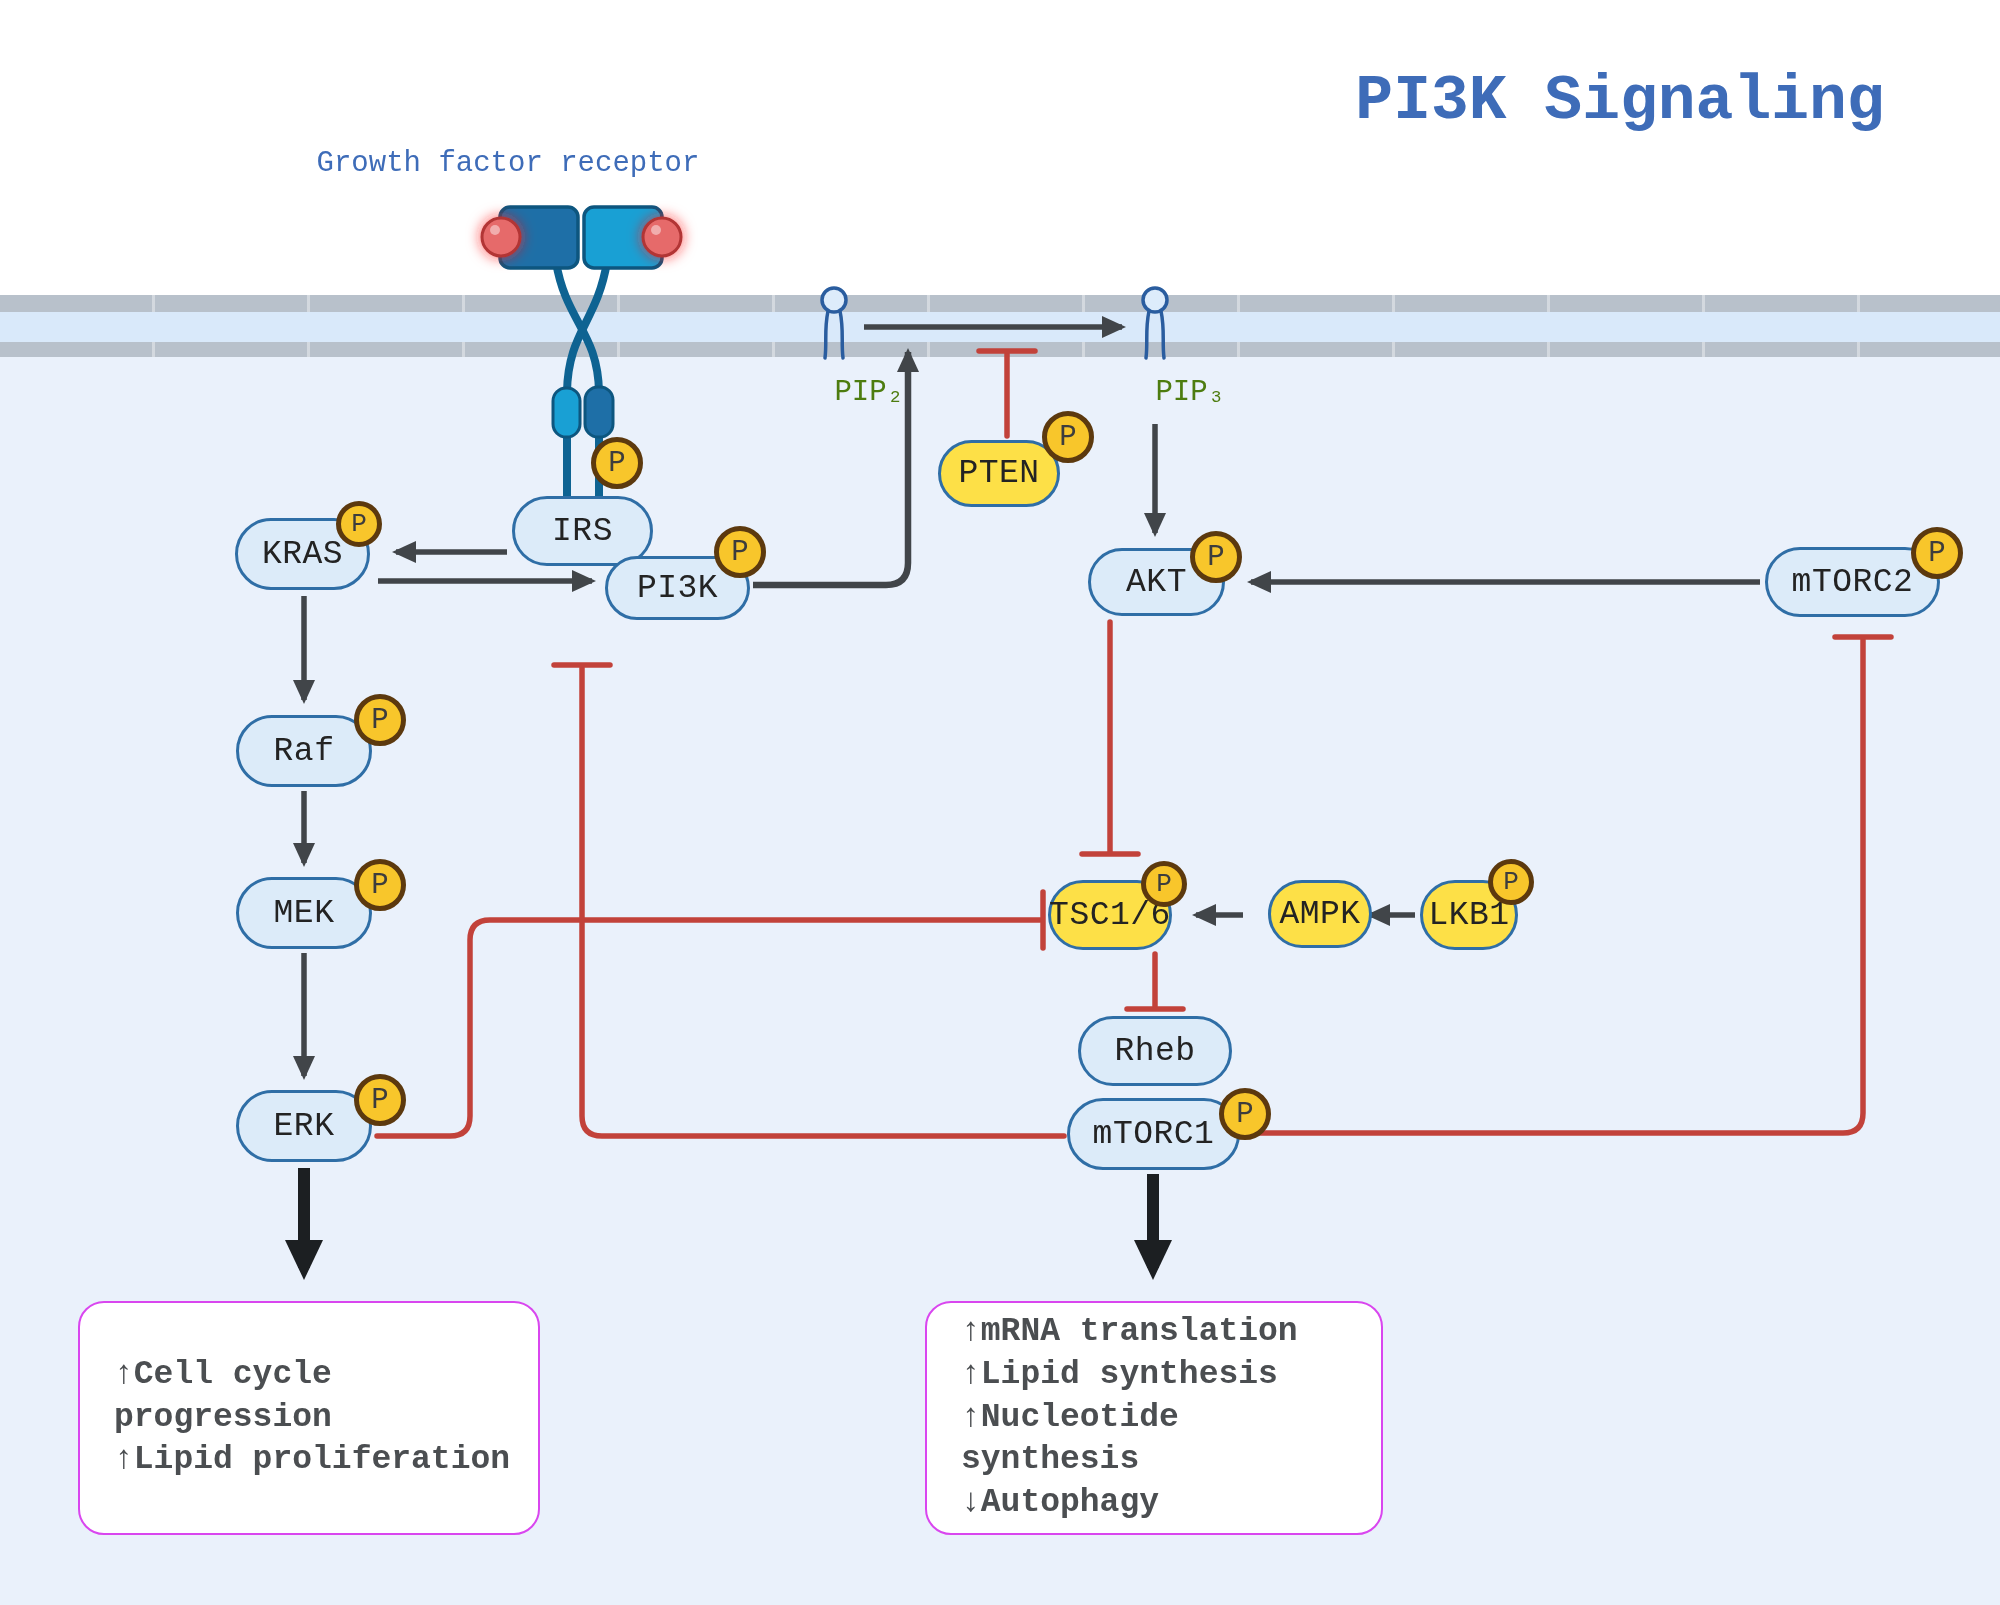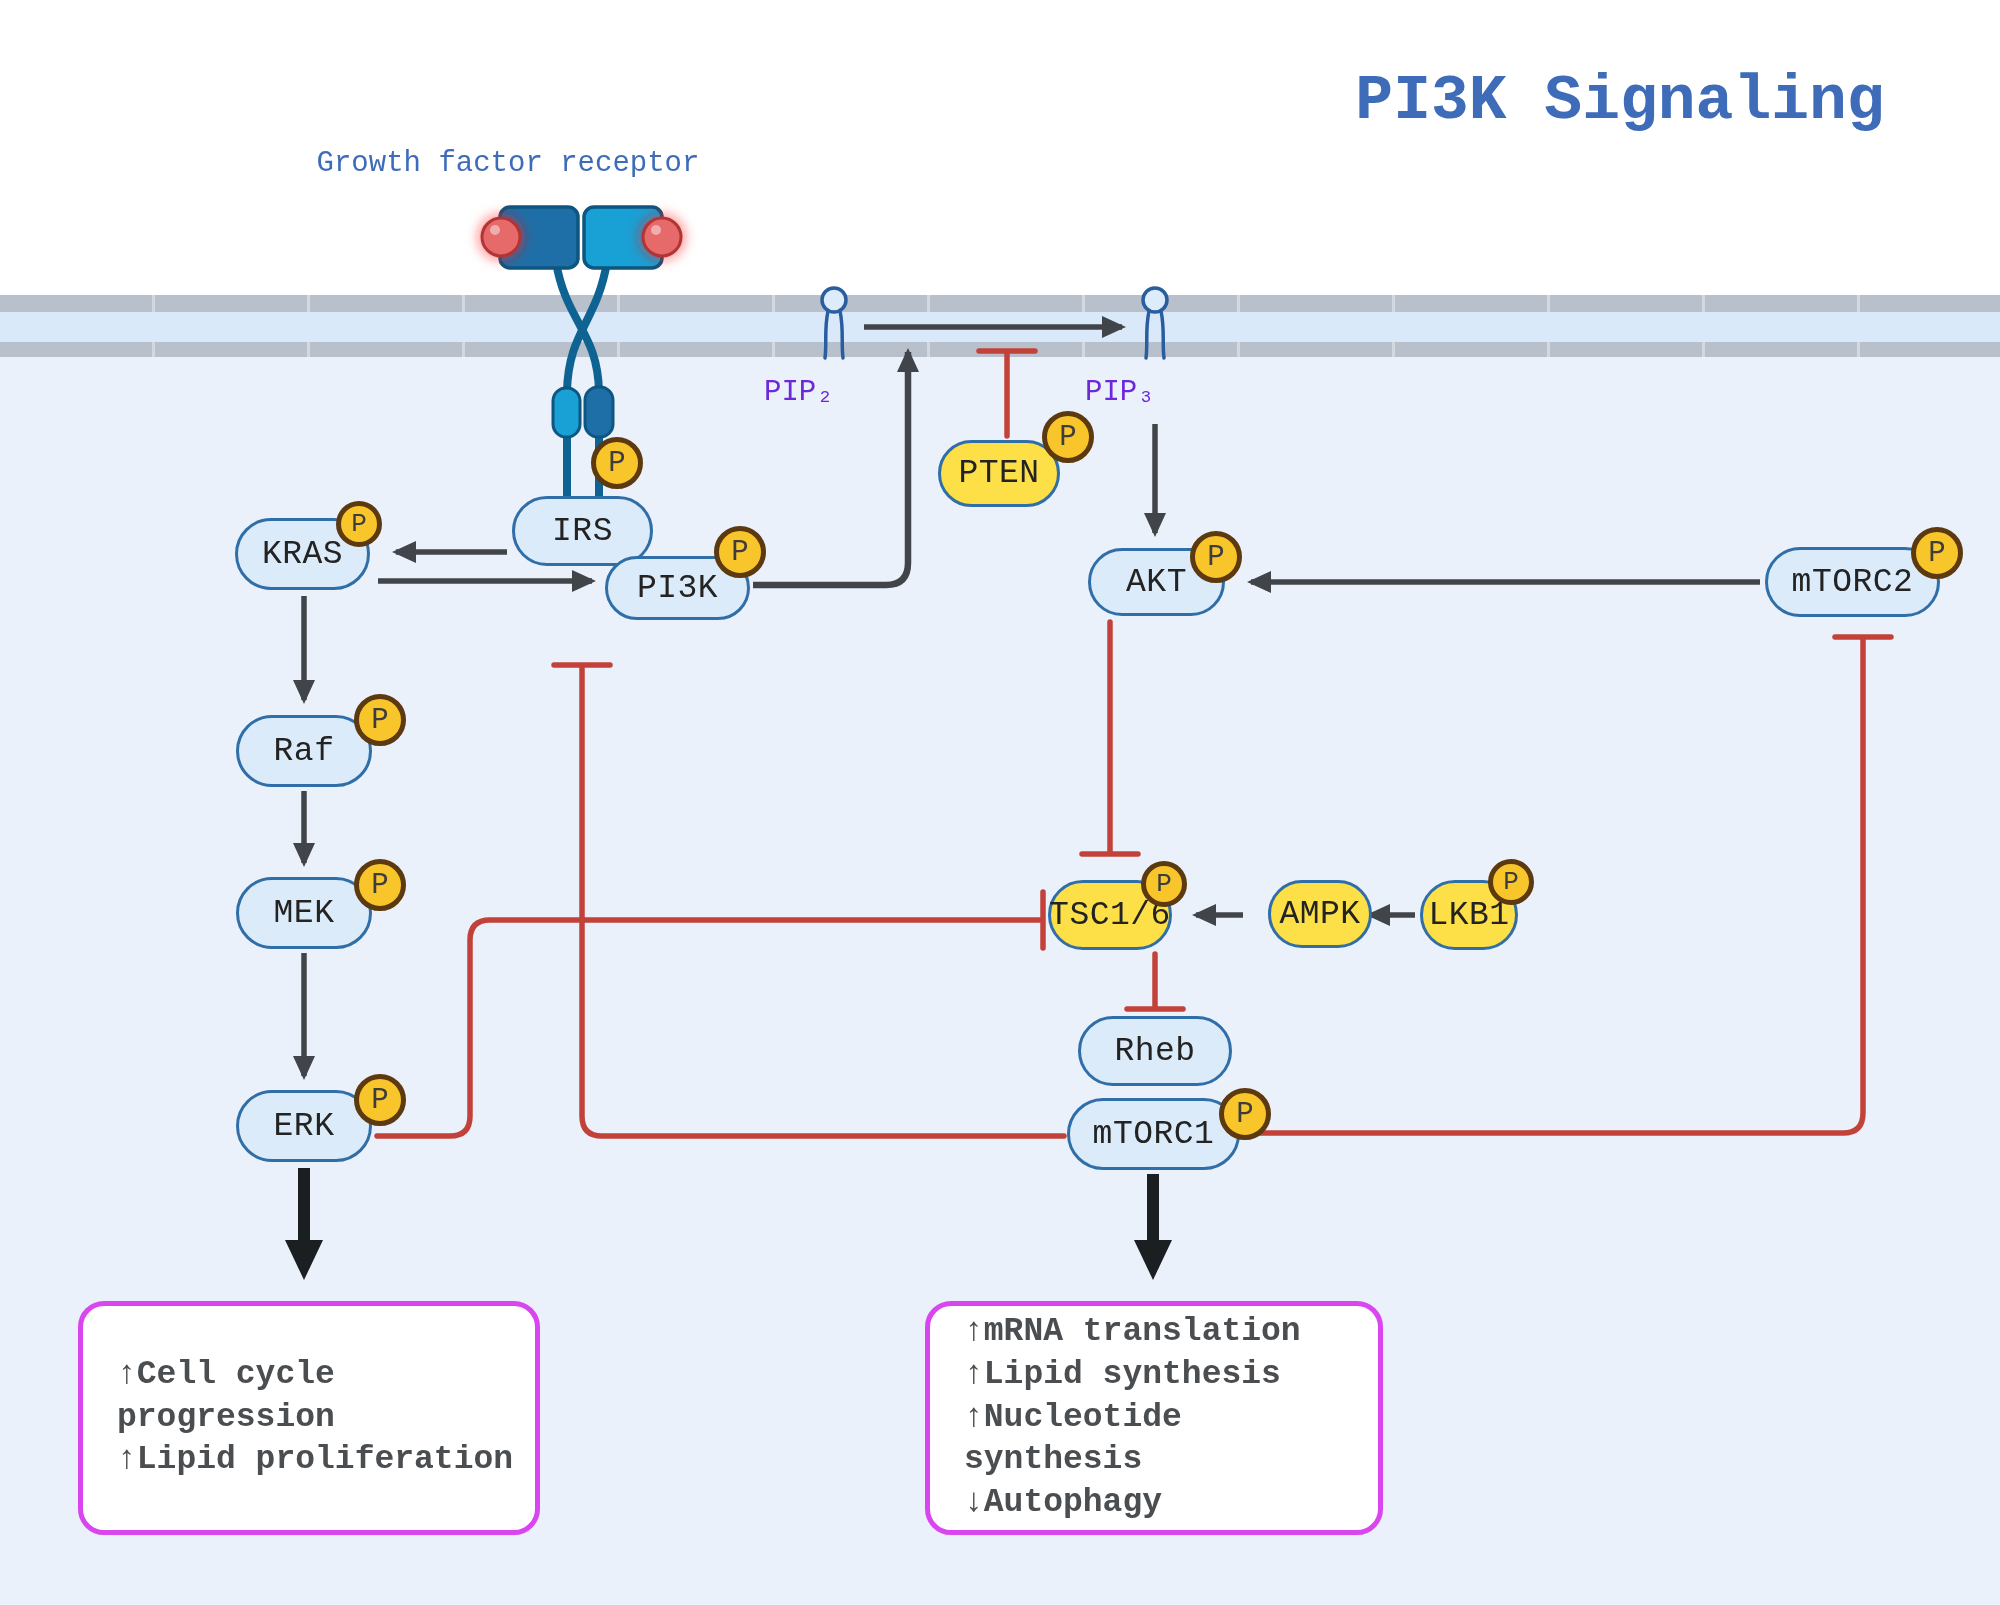--- a/index.html
+++ b/index.html
@@ -25,23 +25,23 @@
   .pbadge{
     position:absolute;z-index:4;width:52px;height:52px;border-radius:50%;
     background:#f8c62b;border:5px solid #5c390e;box-sizing:border-box;
     display:flex;align-items:center;justify-content:center;
     color:#3d3d3d;font-size:29px;
   }
   .pbadge.sm{width:46px;height:46px;font-size:26px;}
   .toplabel{position:absolute;z-index:5;text-align:center;}
   #title{left:1330px;top:66px;width:580px;font-size:63px;font-weight:700;color:#3e6cb8;letter-spacing:0px;}
   #gfr-label{left:308px;top:147px;width:400px;font-size:29px;color:#3e6cb8;}
-  .lipid-label{position:absolute;z-index:5;width:140px;text-align:left;font-size:29px;color:#6d28d9;}
+  .lipid-label{position:absolute;z-index:5;width:140px;text-align:right;font-size:29px;color:#4d7c0f;}
   .outcome{
-    position:absolute;z-index:3;background:#ffffff;border:5px solid #d946ef;border-radius:26px;
+    position:absolute;z-index:3;background:#ffffff;border:2px solid #d946ef;border-radius:26px;
     box-sizing:border-box;display:flex;flex-direction:column;justify-content:center;
     padding-left:34px;padding-right:10px;
   }
   .outcome p{margin:0;font-weight:700;color:#4b4e51;font-size:33px;line-height:1.3;}
 </style>
 </head>
 <body>
 
 <div id="stage">
 

